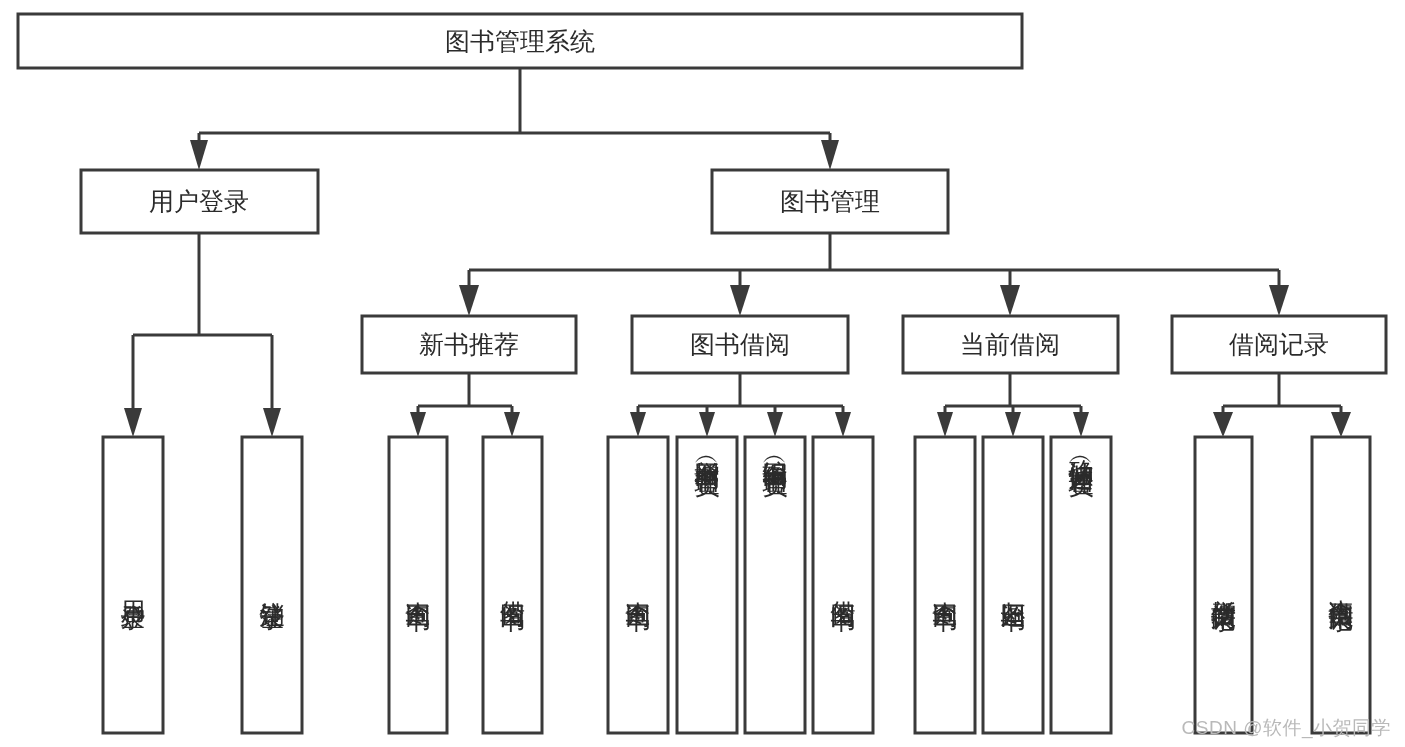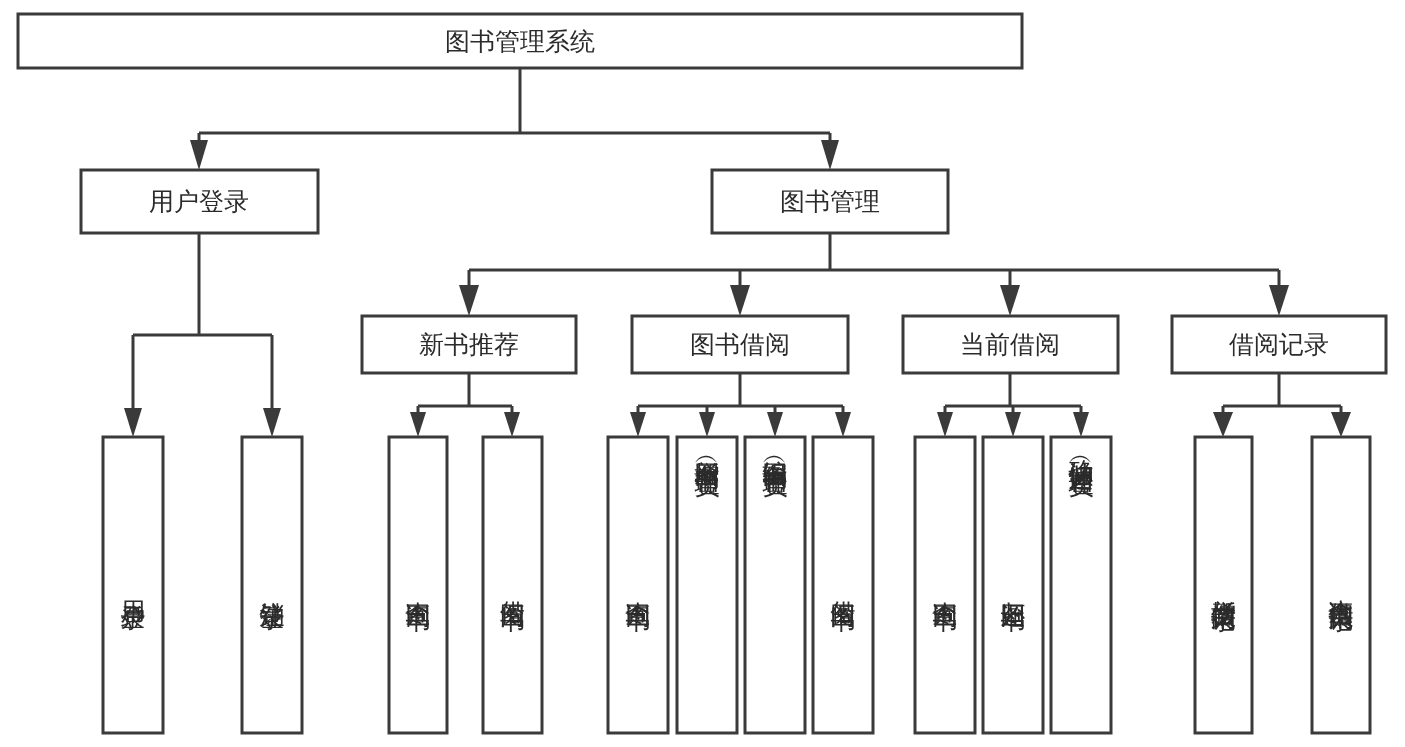--- a/index.html
+++ b/index.html
@@ -243,14 +243,15 @@
   </div>
 
   <div class="vlabel-wrap" style="left:1195px; top:437px; width:57px; height:296px;">
     <span class="node-label-v">新增借阅记录</span>
   </div>
 
   <div class="vlabel-wrap" style="left:1312px; top:437px; width:58px; height:296px;">
     <span class="node-label-v">查询借阅记录</span>
   </div>
 
+  <div class="watermark">CSDN @软件_小贺同学</div>
 
 </div>
 
 </body></html>

